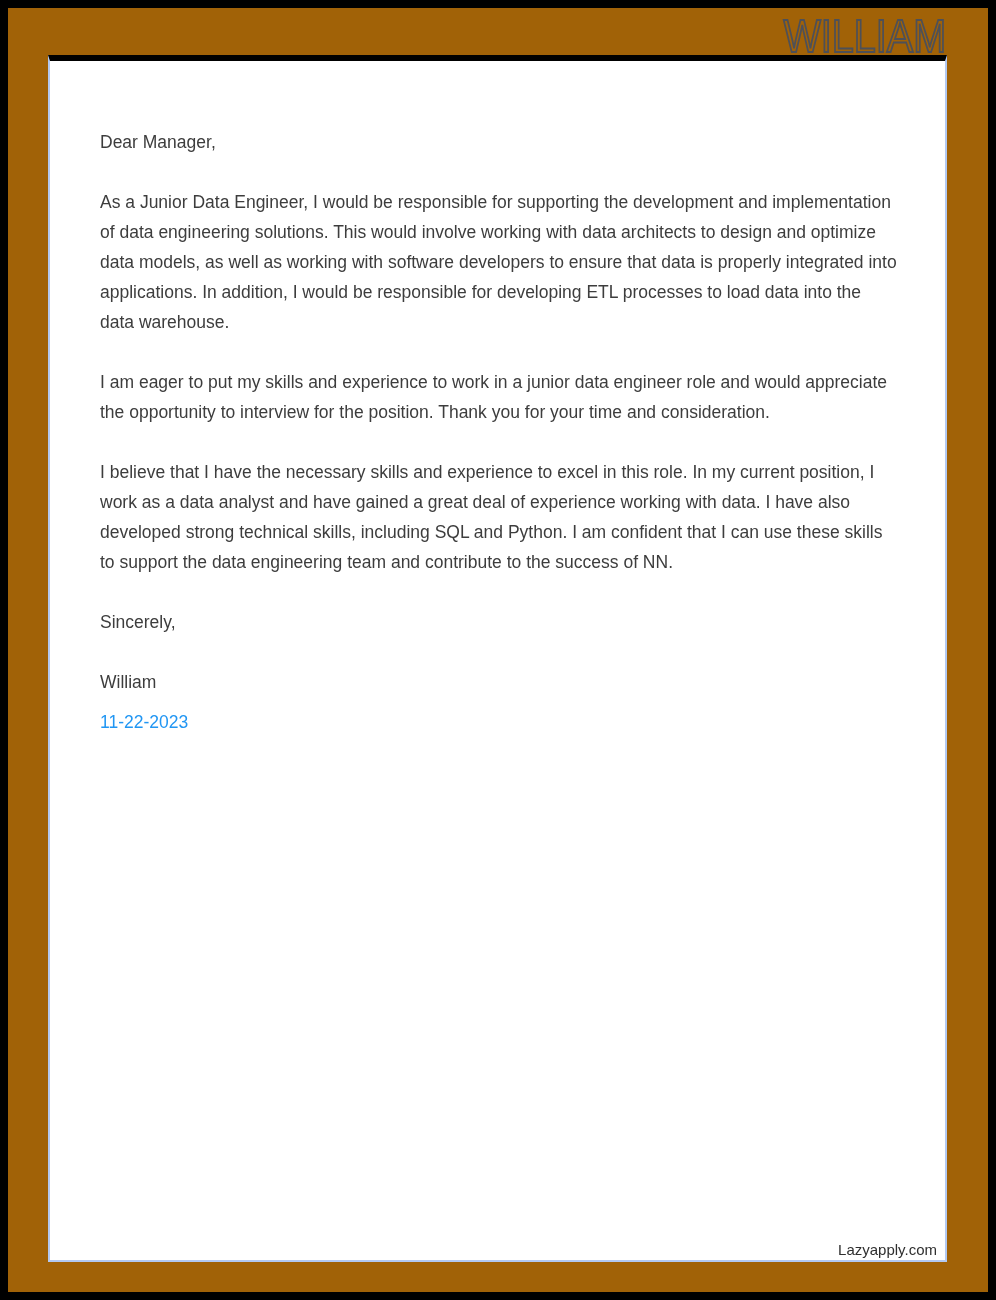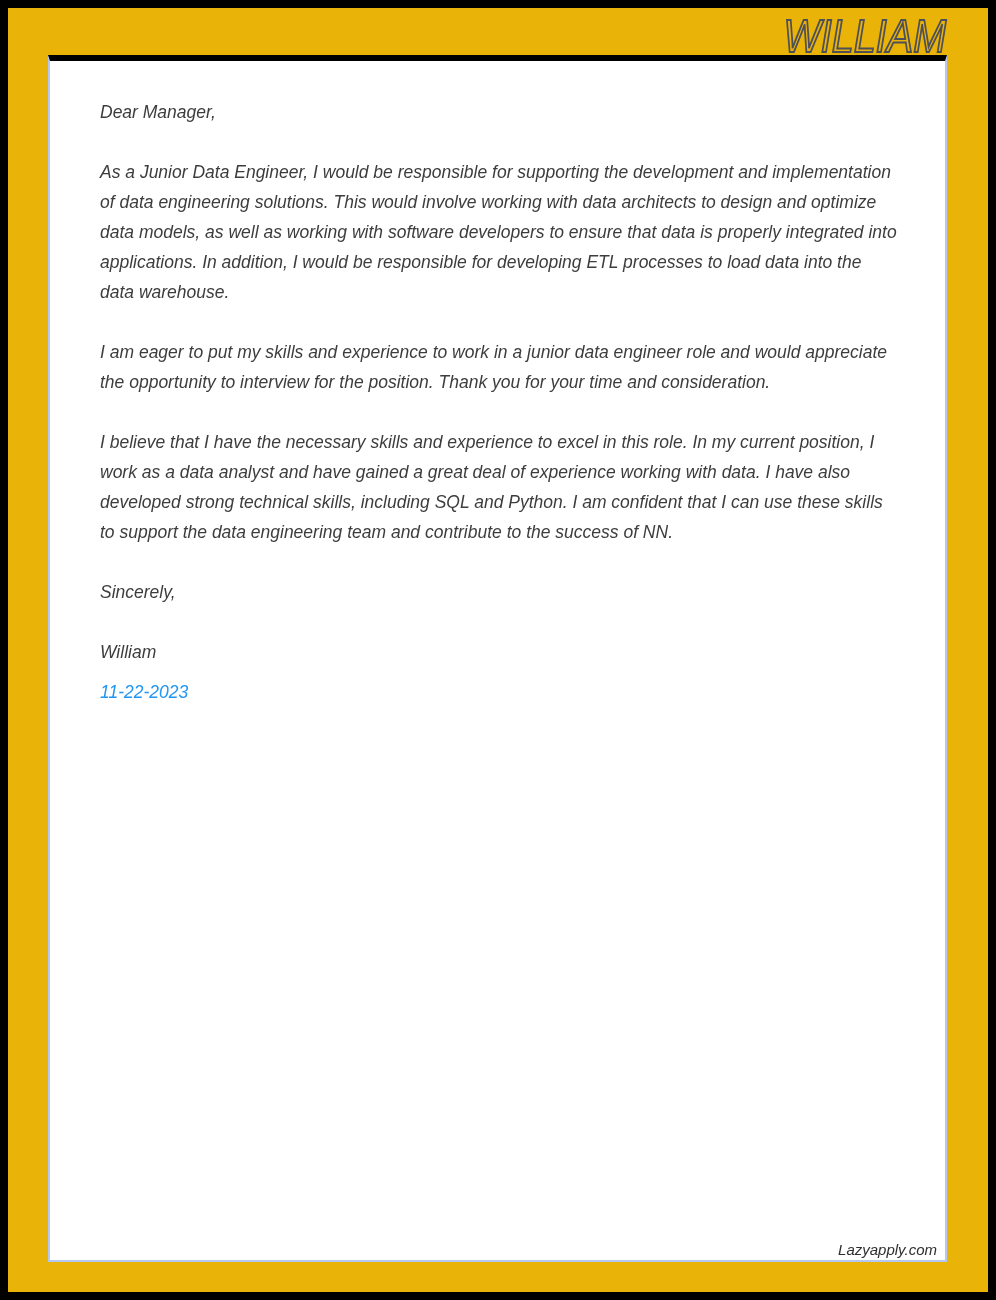--- a/index.html
+++ b/index.html
@@ -6,22 +6,21 @@
   body {
     width: 996px; height: 1300px;
     position: relative;
     background: #000;
     font-family: "Liberation Sans", "DejaVu Sans", sans-serif;
     overflow: hidden;
   }
   .canvas {
     position: absolute;
     inset: 8px;
-    background: #eab308;
-    font-style: italic;
+    background: #a16207;
   }
   .header {
     position: relative;
     height: 47px;
   }
   .brand {
     position: absolute;
     right: 42px;
     bottom: -4px;
     font-size: 46px;
@@ -41,21 +40,21 @@
     right: 41px;
     height: 1207px;
     box-sizing: border-box;
     background: #ffffff;
     border-top: 6px solid #000000;
     border-left: 2px solid #b3c9f1;
     border-right: 2px solid #b3c9f1;
     border-bottom: 2px solid #b3c9f1;
   }
   .letter-body {
-    padding: 36px 48px 0 50px;
+    padding: 66px 48px 0 50px;
     max-width: 800px;
     color: #3d3d3d;
     font-size: 17.5px;
     line-height: 30px;
   }
   .letter-body p { margin: 0 0 30px 0; }
   .salutation { }
   .closing { }
   .signature { margin-bottom: 10px !important; }
   .date {

